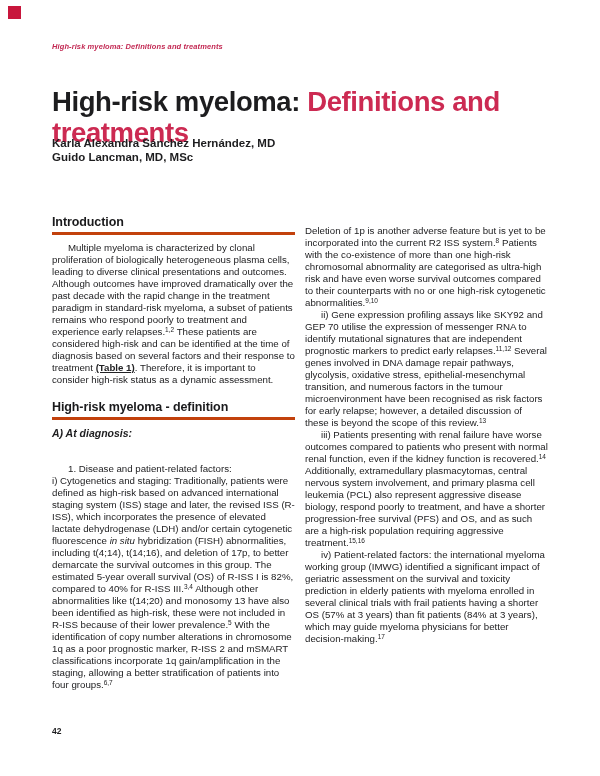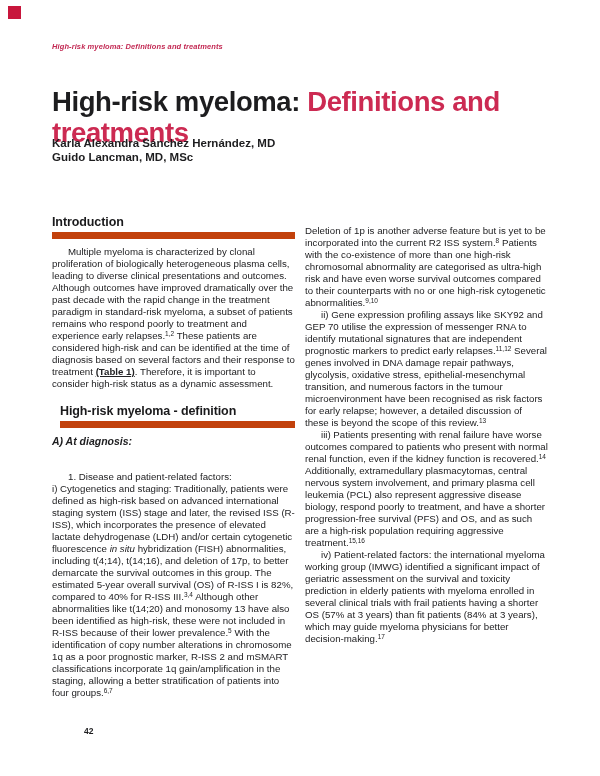--- a/index.html
+++ b/index.html
@@ -42,24 +42,24 @@
   .columns {
     position: absolute; left: 52px; top: 216px; width: 496px;
     display: flex; gap: 10px;
   }
   .col { width: 243px; font-size: 9.7px; line-height: 12px; color: #222224; }
   .col-right { padding-top: 9px; }
 
   h2.section {
     font-size: 12.5px; font-weight: 700; color: #1a1a1c;
     margin: 0 0 7px 0; padding-bottom: 4px;
-    border-bottom: 7px solid #c2410c;
+    border-bottom: 3px solid #c2410c;
     letter-spacing: -0.1px;
   }
-  h2.section.spaced { margin-top: 15px; margin-left: 8px; }
+  h2.section.spaced { margin-top: 15px; }
 
   .subheading {
     font-style: italic; font-weight: 700; font-size: 10.5px;
     margin: 0 0 24px 0; color: #1d1d1f;
   }
 
   p.para { margin: 0; text-align: left; }
   p.indent { text-indent: 16px; }
 
   sup {
@@ -67,21 +67,21 @@
     vertical-align: baseline; position: relative; top: -3px;
   }
   b { font-weight: 700; text-decoration: underline; }
   i { font-style: italic; }
 
   .footer {
     position: absolute; left: 52px; right: 52px; top: 726px;
     display: flex; justify-content: space-between; align-items: baseline;
     font-size: 8.5px;
   }
-  .page-number { font-weight: 700; color: #1d1d1f; margin-left: 32px; }
+  .page-number { font-weight: 700; color: #1d1d1f; }
   .footer-right { color: #38383a; }
   .footer-sep { color: #cc2a52; font-weight: 700; padding: 0 5px; }
 </style>
 </head>
 <body>
 
 <div class="page">
 
   <div class="corner-square"></div>
 

